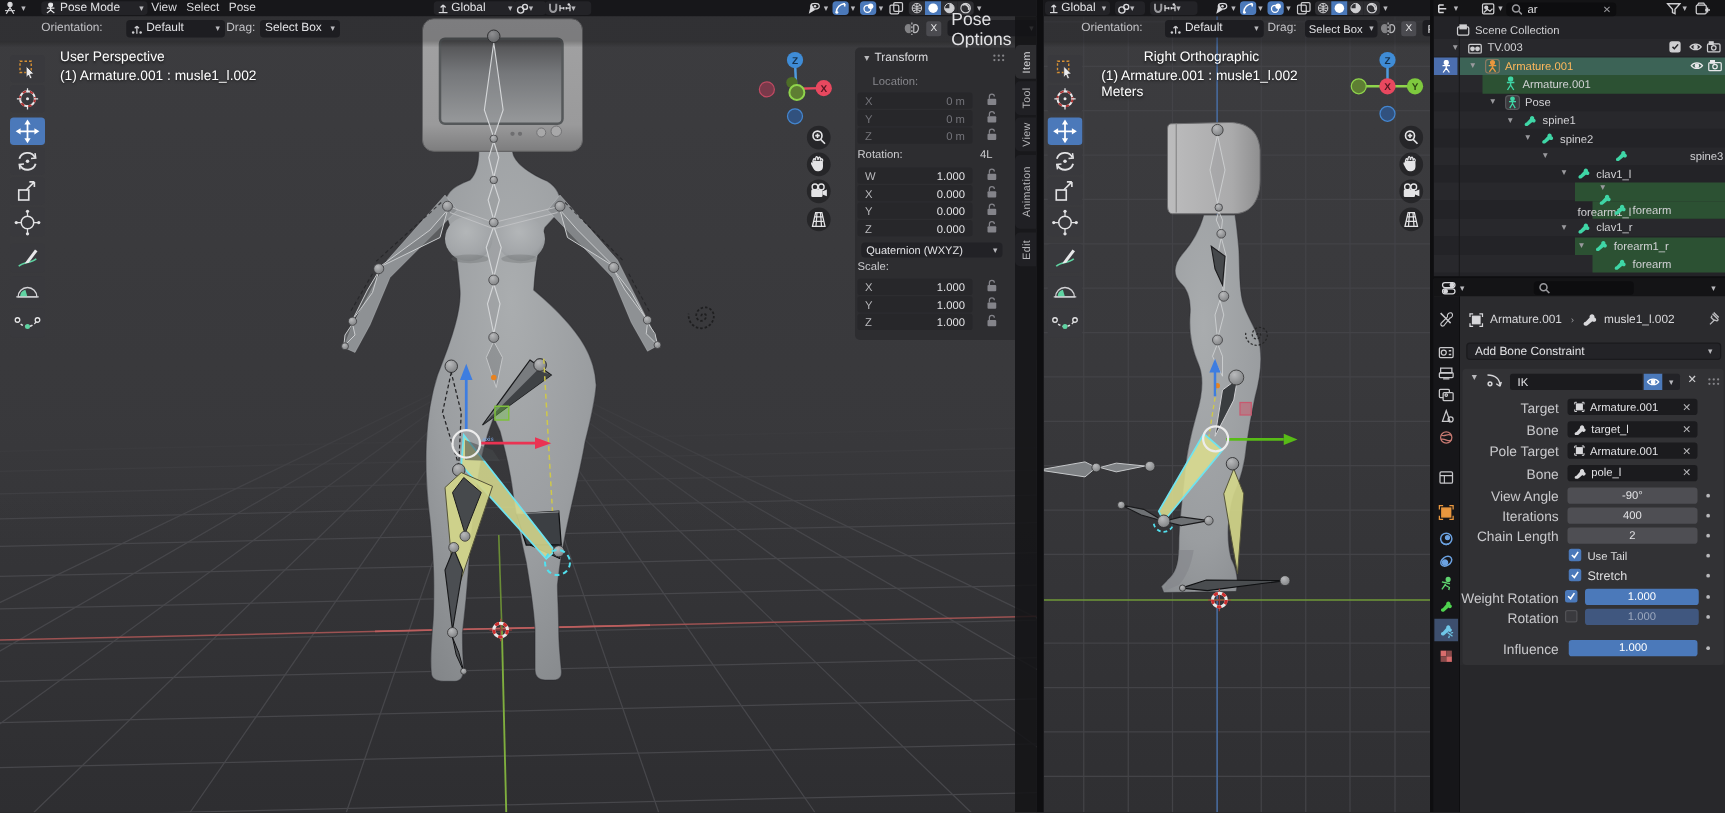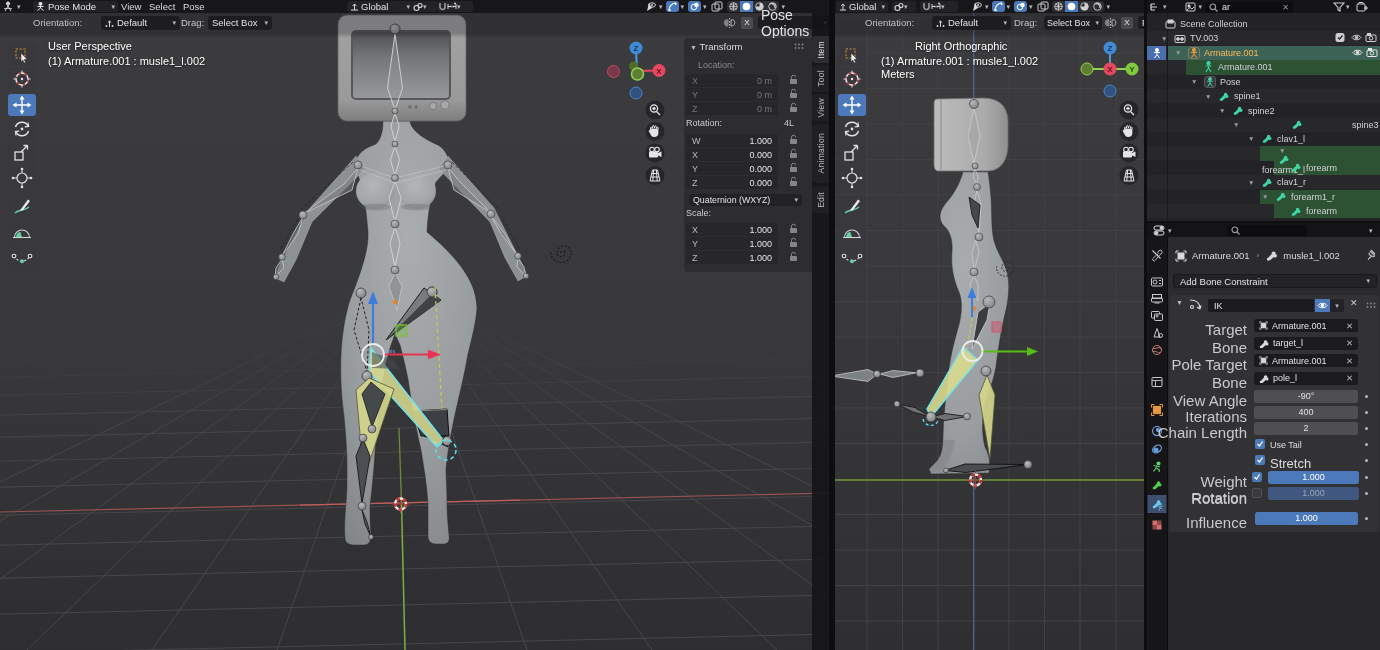--- a/index.html
+++ b/index.html
@@ -22,21 +22,21 @@
   .nrow .val{flex:1;text-align:right;padding-right:6px;}
   .nlab{font-size:9px;}
   .vtab{position:absolute;left:0;width:17px;background:#202024;border-radius:4px 0 0 4px;
         color:#b8b8bc;font-size:8.5px;display:flex;align-items:center;justify-content:center;}
   .vtab span{writing-mode:vertical-rl;transform:rotate(180deg);letter-spacing:0.3px;}
   .orow{position:absolute;left:0;width:233px;height:14px;}
   .orow.alt{background:rgba(255,255,255,0.025);}
   .otxt{position:absolute;display:flex;align-items:center;height:12px;color:#d2d2d5;font-size:9px;white-space:nowrap;}
   .otxt .tri{color:#9a9a9e;font-size:6.5px;width:9px;}
   .oic{margin-right:4px;flex-shrink:0;}
-  .plab{position:absolute;left:-20px;text-align:right;color:#c9c9cc;font-size:15px;width:97px;}
+  .plab{position:absolute;left:-20px;text-align:right;color:#c9c9cc;font-size:11px;width:97px;}
   .pfield{position:absolute;left:84px;width:104px;height:13px;border-radius:2.5px;display:flex;
           align-items:center;font-size:9px;color:#e2e2e5;box-sizing:border-box;}
   .pfield.dark{background:#1b1b1e;}
   .pfield.grey{background:#4e4e53;justify-content:center;}
   .pfield.blue{background:#4b79ba;justify-content:center;color:#fff;}
   .pfield.bluedim{background:#40577f;justify-content:center;color:#9aa7bd;}
   .pdot{position:absolute;left:195px;width:3px;height:3px;border-radius:50%;background:#b9b9bc;}
   .pcheck{position:absolute;width:10px;height:10px;border-radius:2px;background:#4b79ba;display:flex;
           align-items:center;justify-content:center;}
 </style>
@@ -1290,21 +1290,21 @@
           <path d="M1.5,4 L3.5,6 L6.5,1.5" stroke="#fff" stroke-width="1.3" fill="none"></path>
         </svg>
       </div>
     <span class="abs" style="left:100px;top:145px;color:#dededf;font-size:9px;">Use Tail</span>
       <div class="pdot" style="top:148px;"></div>
     <div class="pcheck" style="left:85px;top:159.5px;">
         <svg width="8" height="8">
           <path d="M1.5,4 L3.5,6 L6.5,1.5" stroke="#fff" stroke-width="1.3" fill="none"></path>
         </svg>
       </div>
-    <span class="abs" style="left:100px;top:160.5px;color:#dededf;font-size:13px;">Stretch</span>
+    <span class="abs" style="left:100px;top:160.5px;color:#dededf;font-size:10px;">Stretch</span>
       <div class="pdot" style="top:163.5px;"></div>
     <div class="plab" style="top:177.5px;">Weight Rotation</div>
     <div class="pcheck" style="left:82px;top:176.5px;">
         <svg width="8" height="8">
           <path d="M1.5,4 L3.5,6 L6.5,1.5" stroke="#fff" stroke-width="1.3" fill="none"></path>
         </svg>
       </div>
     <div class="pfield blue" style="left:98px;width:91px;top:175.5px;">1.000</div>
       <div class="pdot" style="top:181px;"></div>
     <div class="plab" style="top:193.5px;">Rotation</div>

